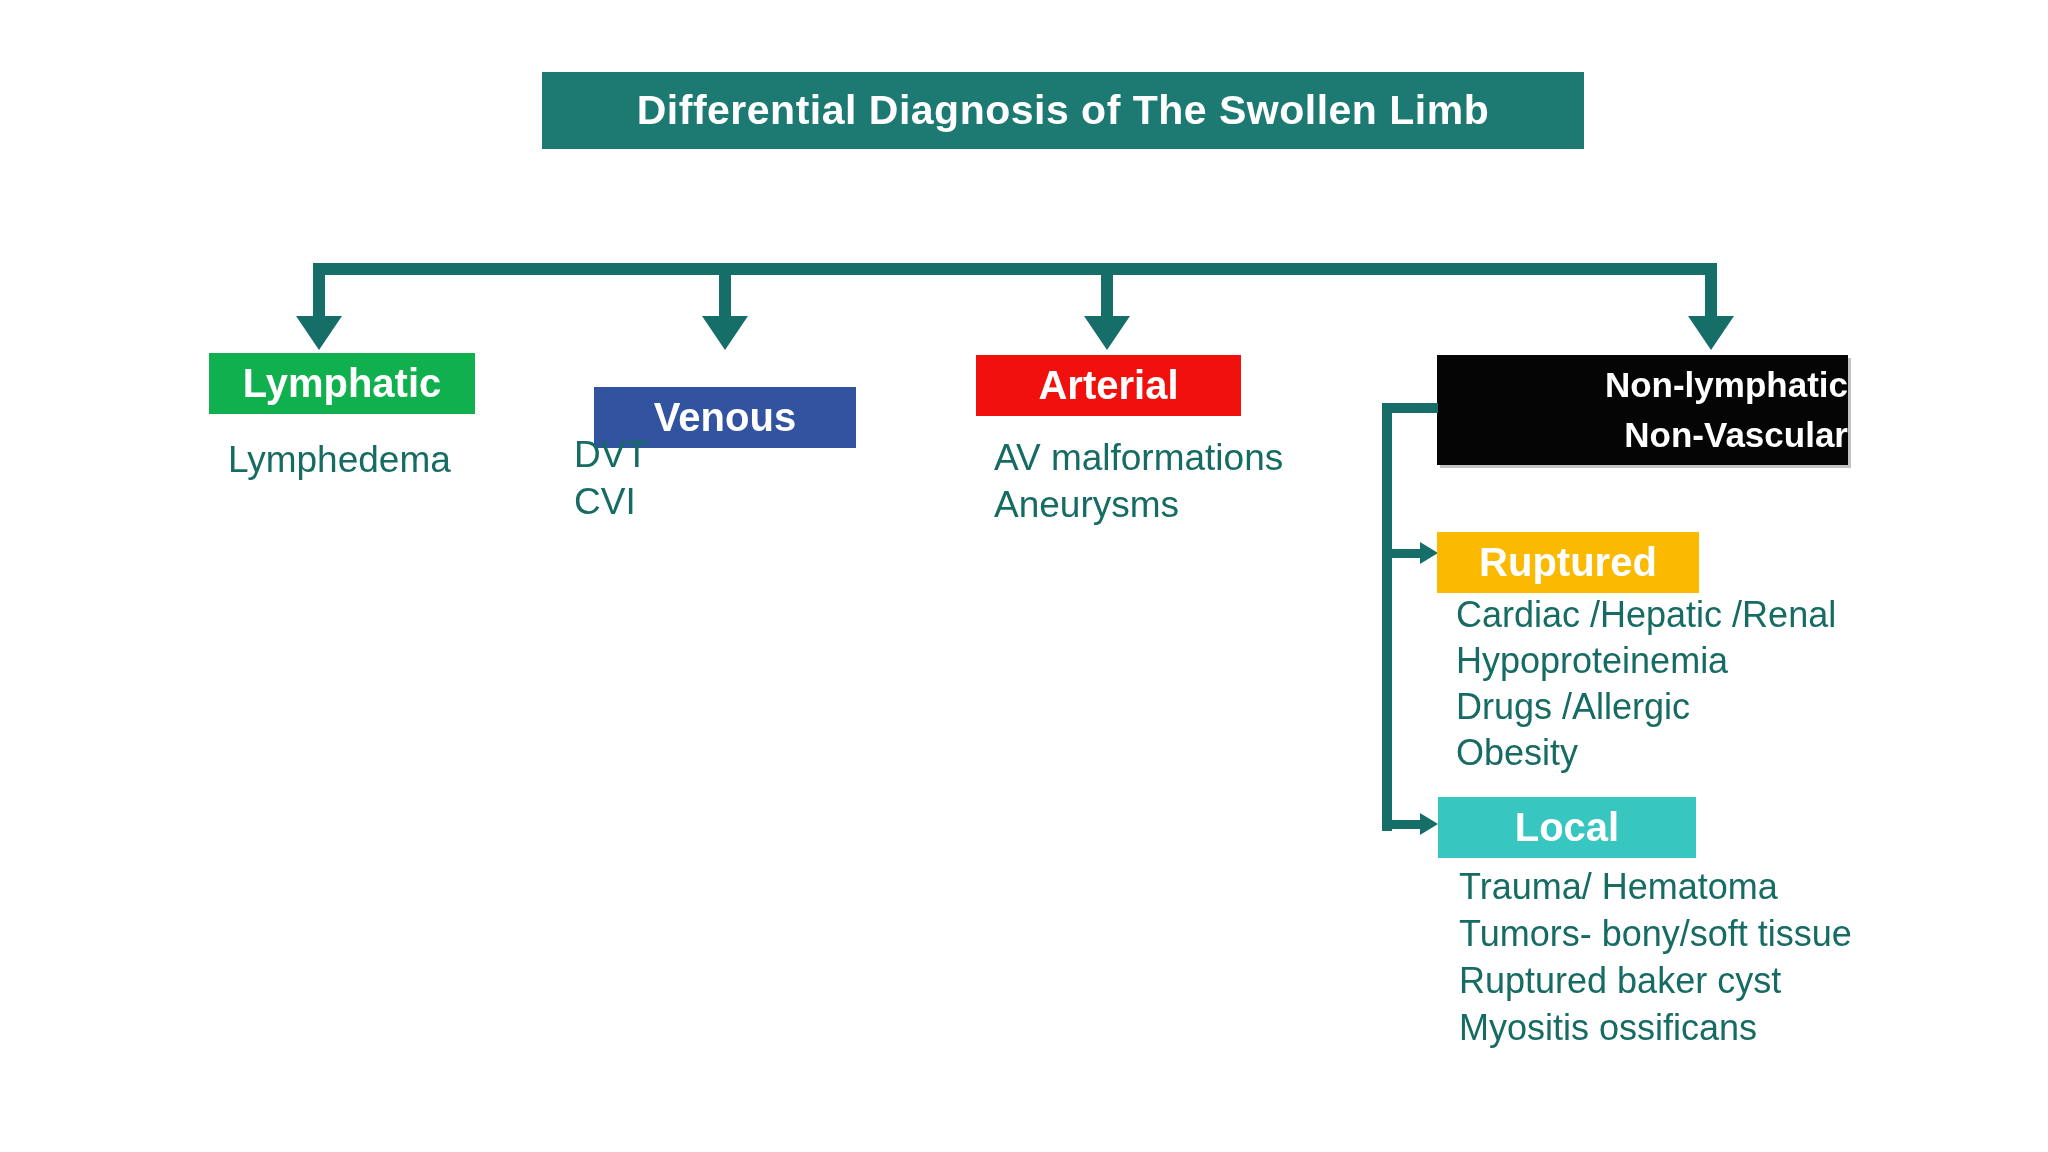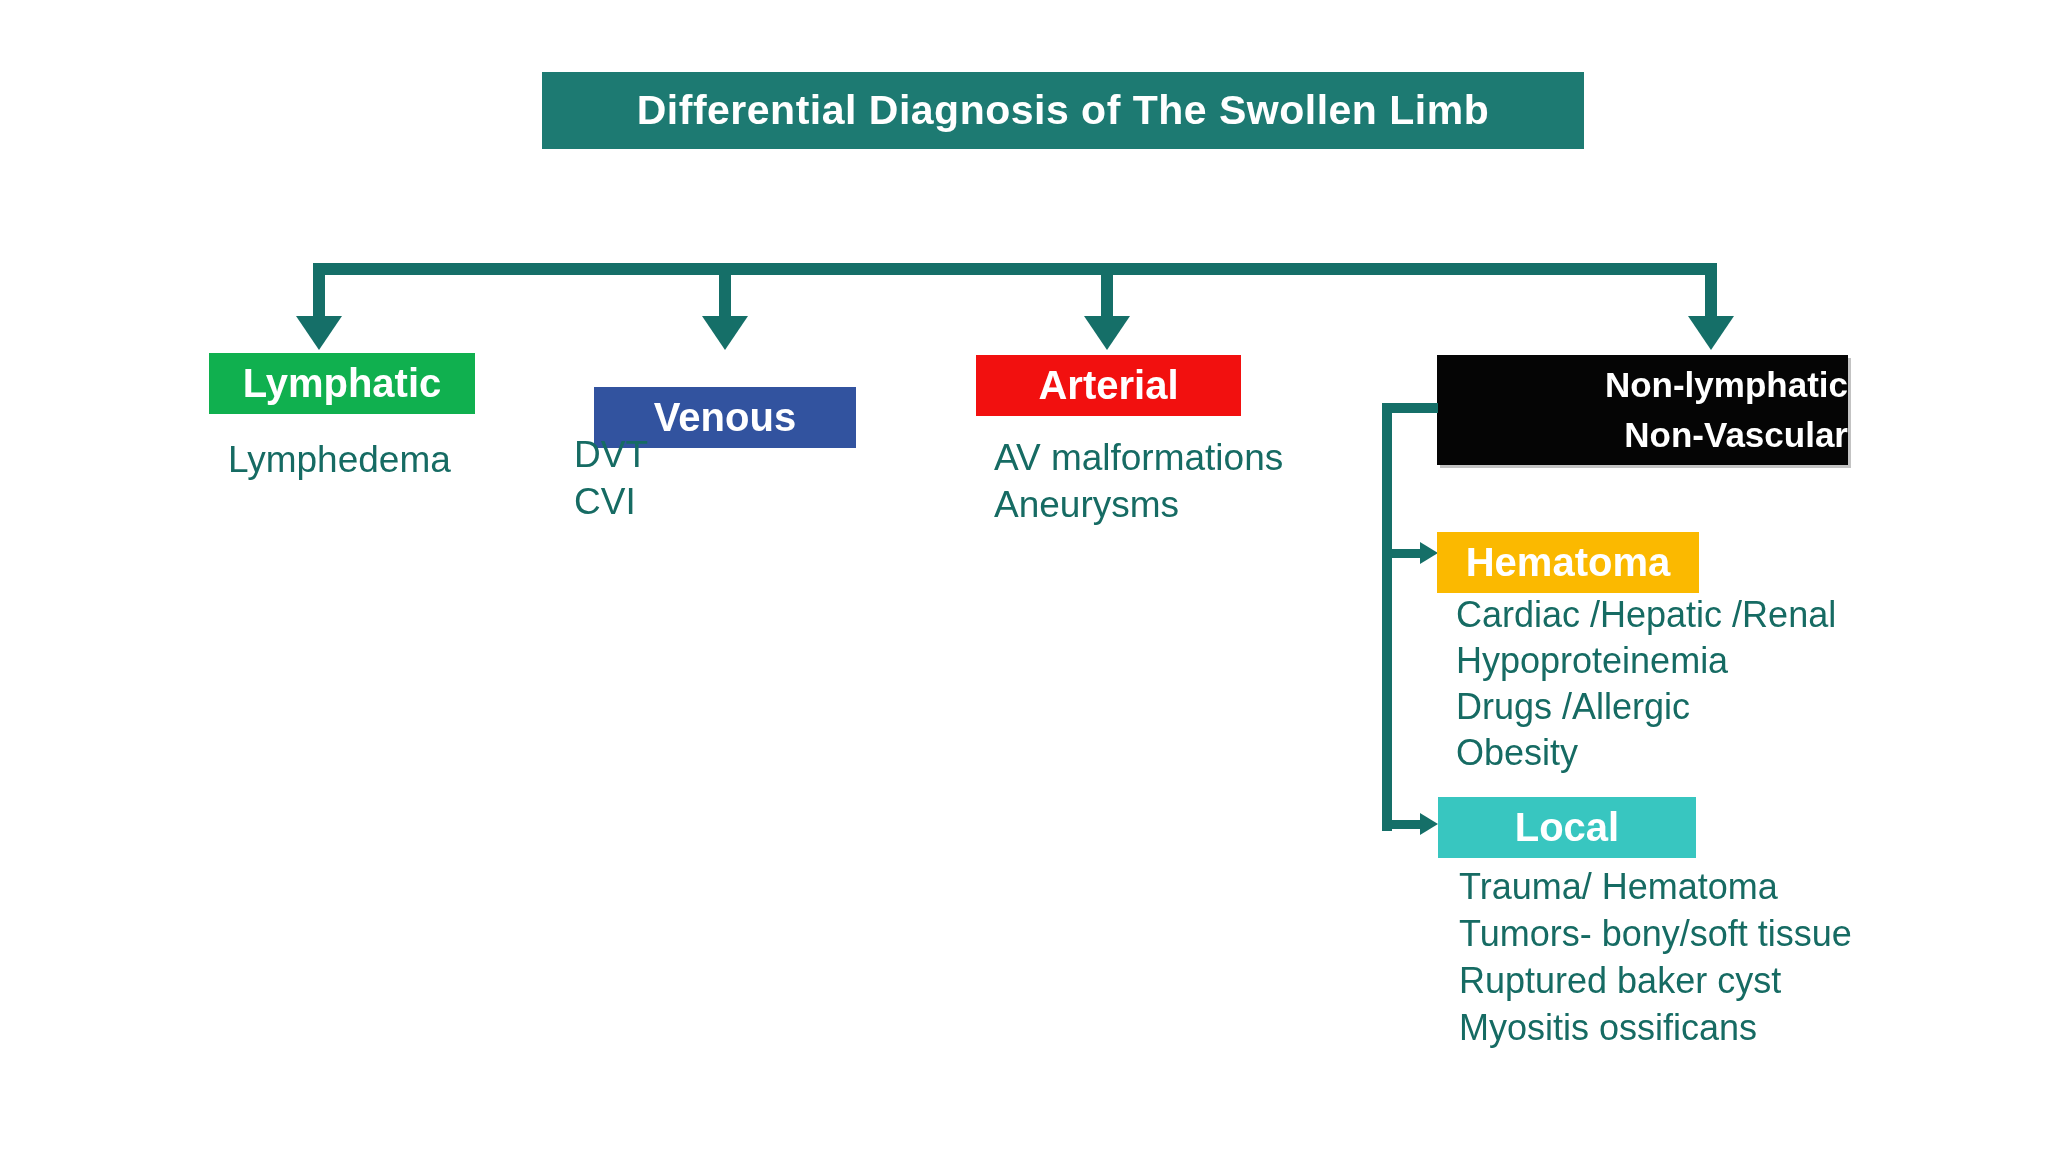--- a/index.html
+++ b/index.html
@@ -148,21 +148,21 @@
   </div>
 
   <div class="abs elbow-top"></div>
   <div class="abs branch-vline"></div>
   <div class="abs sys-shaft"></div>
   <div class="abs arrow-right" style="left:1420px; top:542px;"></div>
   <div class="abs loc-shaft"></div>
   <div class="abs arrow-right" style="left:1420px; top:813px;"></div>
 
   <div class="abs cat-box box-systemic">
-    <span>Hematoma</span>
+    <span>Ruptured</span>
   </div>
   <div class="abs cat-box box-local">
     <span>Local</span>
   </div>
 
   <div class="abs item-list list-systemic">
     <div>Cardiac /Hepatic /Renal</div>
     <div>Hypoproteinemia</div>
     <div>Drugs /Allergic</div>
     <div>Obesity</div>

